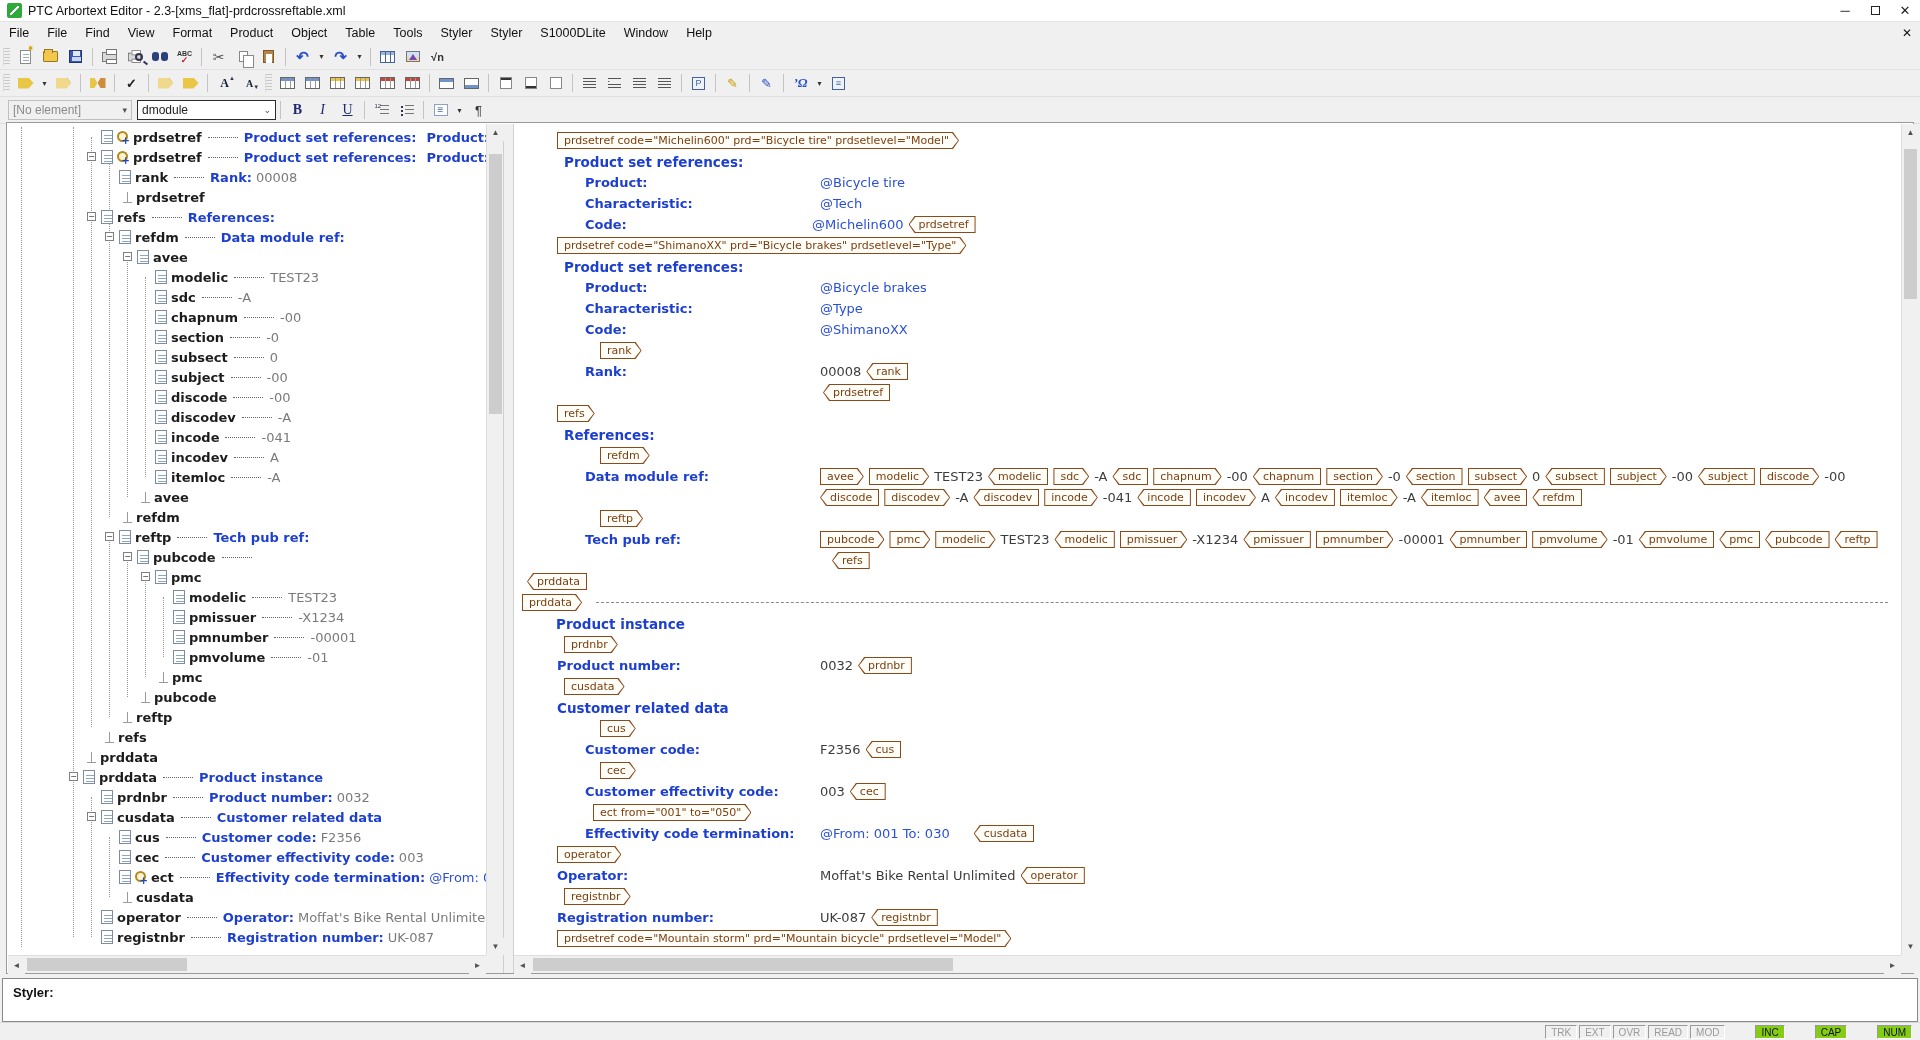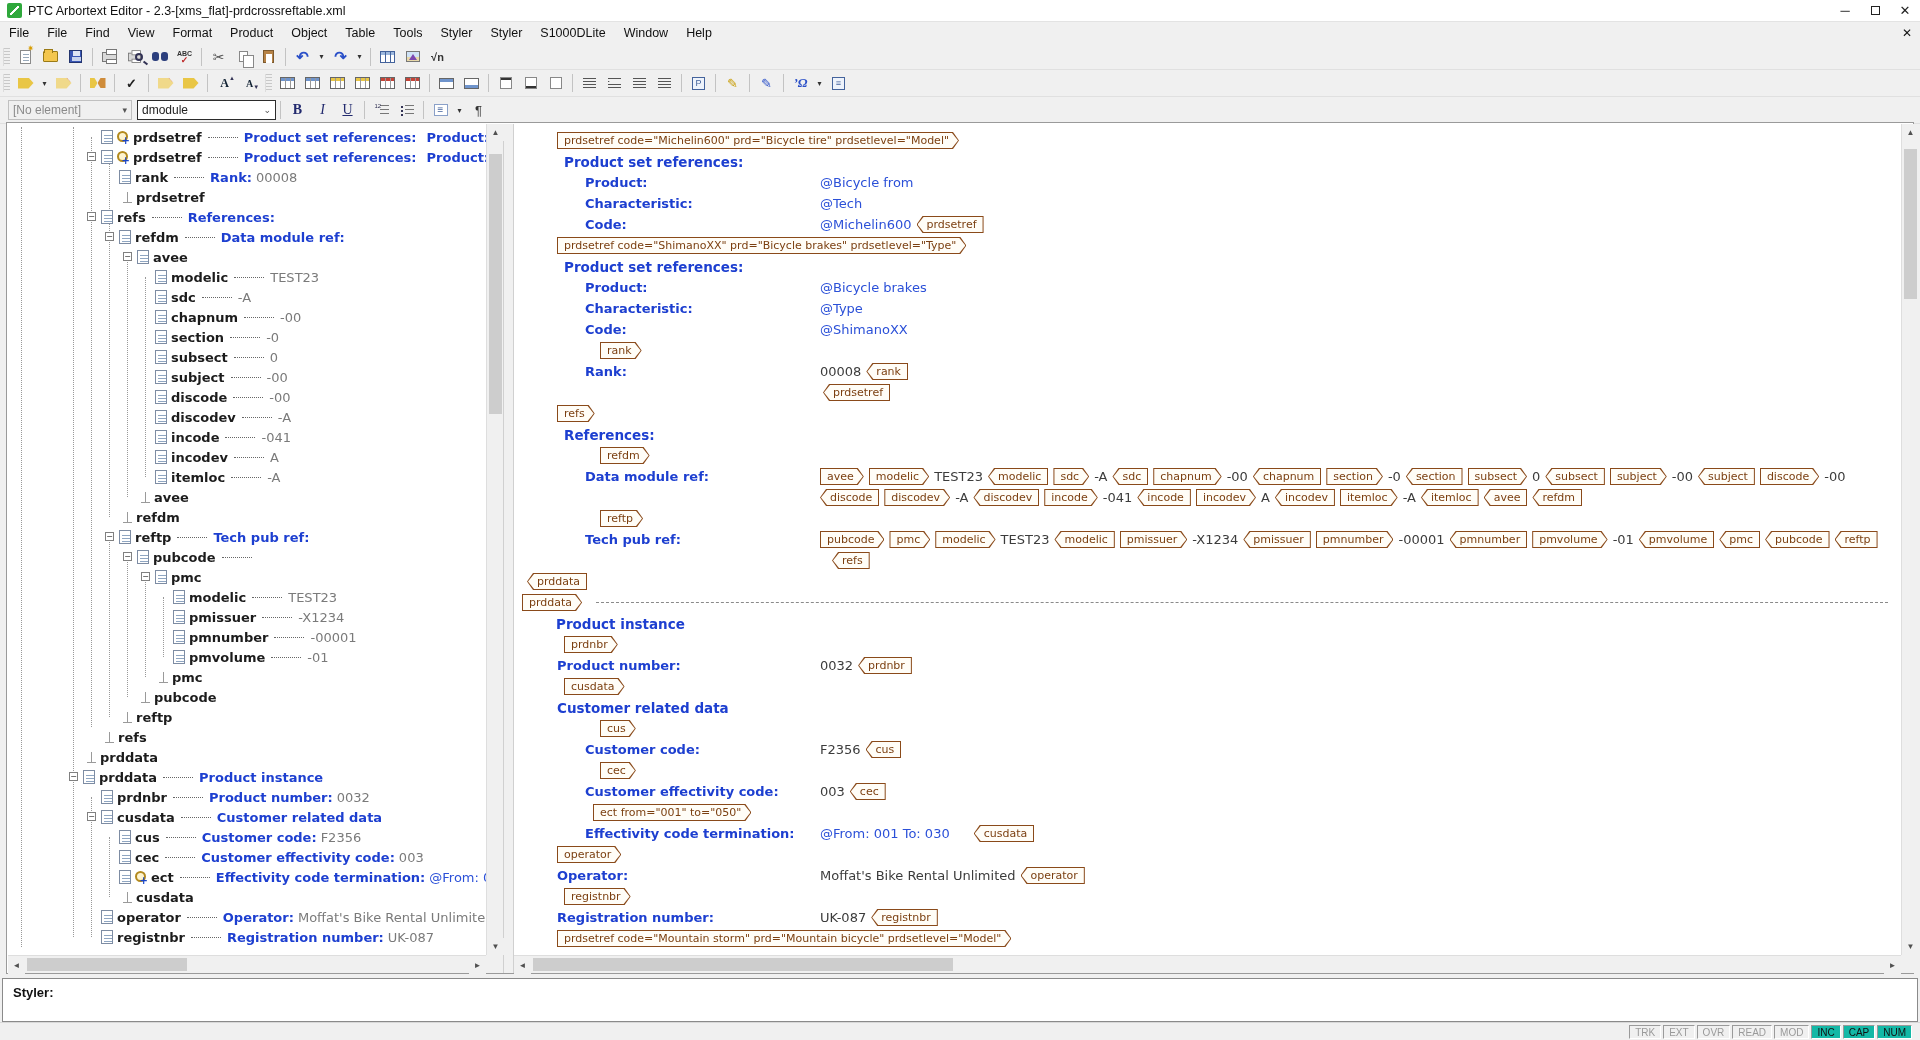--- a/index.html
+++ b/index.html
@@ -173,21 +173,21 @@
   .tag.close > s { clip-path:polygon(0 50%,6px 0,100% 0,100% 100%,6px 100%); padding-left:9px;}
   .dashfill { position:absolute; left:82px; right:6px; top:10px; border-top:1px dashed #8a8a8a; }
   
   #cmdbox { position:absolute; left:2px; top:978px; width:1916px; height:44px; background:#fff;
             border:1px solid #8a8a8a; }
   #cmdlabel { position:absolute; left:10px; top:6px; font-size:13px; font-weight:bold; color:#111; }
   #statusbar { position:absolute; left:0; top:1022px; width:1920px; height:18px; background:#f0f0f0;
                border-top:1px solid #d8d8d8; display:flex; align-items:center; justify-content:flex-end; }
   .flag { height:14px; margin-right:2px; padding:0 5px; font-size:10px; line-height:13px;
           border:1px solid; border-color:#9a9a9a #fff #fff #9a9a9a; color:#9a9a9a; background:#f0f0f0;}
-  .flag.on { background:#14b8a6; color:#111; }
+  .flag.on { background:#84cc16; color:#111;margin-left:28px; }
   #statusbar .pad { width:6px; }
 </style>
 </head>
 <body>
 
 <div id="titlebar">
   <span id="appicon"></span>
   <span id="wintitle">PTC Arbortext Editor - 2.3-[xms_flat]-prdcrossreftable.xml</span>
   <span id="winbtns">
     <span class="wbtn">─</span>
@@ -774,36 +774,36 @@
     <div class="drow">
       <span class="grp" style="left: 50px;">
         <span class="hdg">Product set references:</span>
       </span>
     </div>
     <div class="drow">
       <span class="grp" style="left: 71px;">
         <span class="lbl">Product:</span>
       </span>
       <span class="grp" style="left: 306px;">
-        <span class="val blue">@Bicycle from</span>
+        <span class="val blue">@Bicycle tire</span>
       </span>
     </div>
     <div class="drow">
       <span class="grp" style="left: 71px;">
         <span class="lbl">Characteristic:</span>
       </span>
       <span class="grp" style="left: 306px;">
         <span class="val blue">@Tech</span>
       </span>
     </div>
     <div class="drow">
       <span class="grp" style="left: 71px;">
         <span class="lbl">Code:</span>
       </span>
-      <span class="grp" style="left: 306px;">
+      <span class="grp" style="left: 298px;">
         <span class="val blue">@Michelin600</span>
         <span class="tag close">
           <s>prdsetref</s>
         </span>
       </span>
     </div>
     <div class="drow">
       <span class="grp" style="left: 43px;">
         <span class="tag open">
           <s>prdsetref code="ShimanoXX" prd="Bicycle brakes" prdsetlevel="Type"</s>

